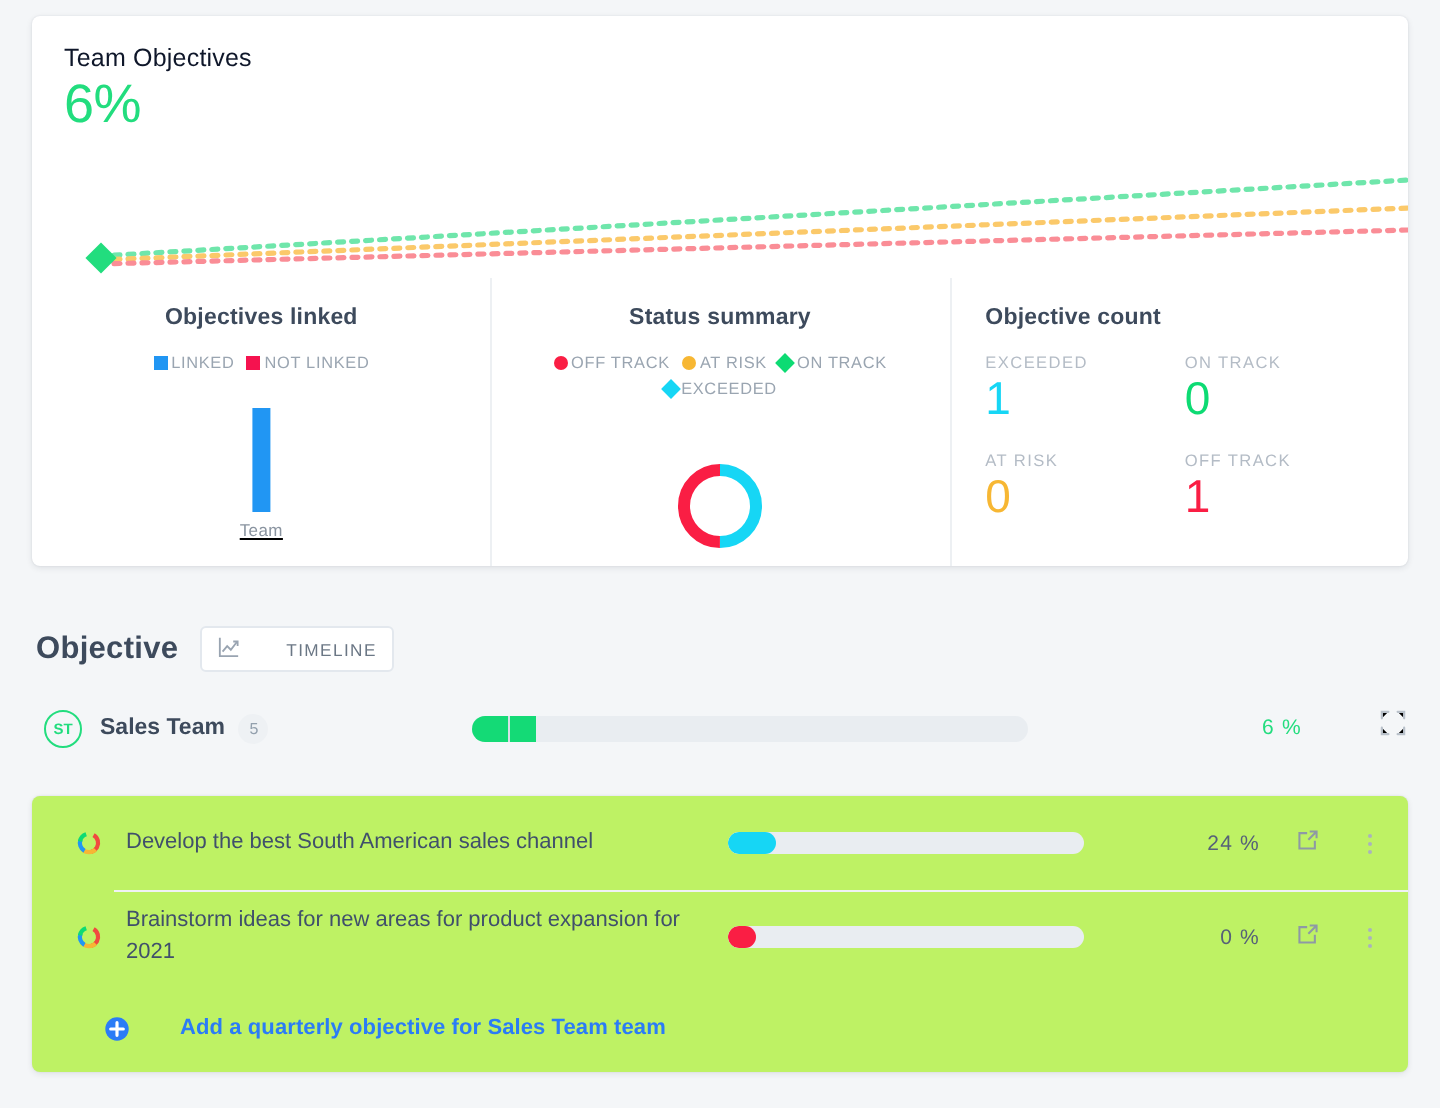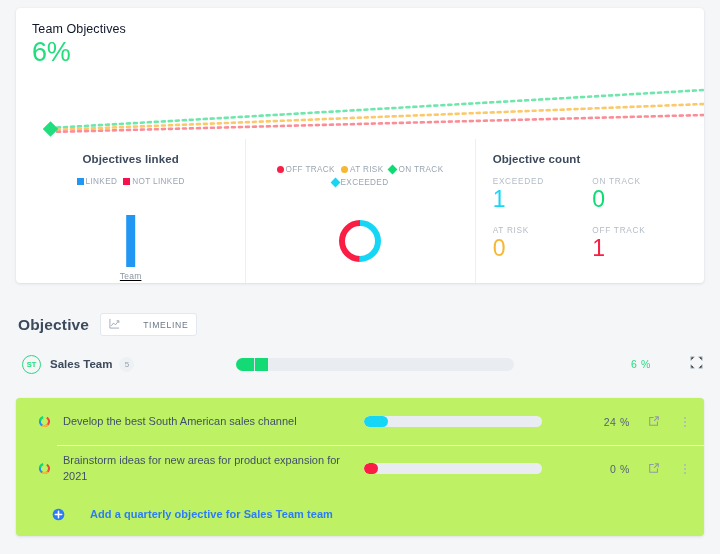--- a/index.html
+++ b/index.html
@@ -34,21 +34,21 @@
   .panel-title.left { text-align: left; padding-left: 6px; }
 
   .legend { margin-top: 11px; text-align: center; font-size: 8.2px; color: #9aa5b1; letter-spacing: .35px; line-height: 1.55; }
   .legend .li { display: inline-block; margin: 0 3px; white-space: nowrap; }
   .sq { display: inline-block; width: 7px; height: 7px; vertical-align: -1px; margin-right: 2px; }
   .dot { display: inline-block; width: 7px; height: 7px; border-radius: 50%; vertical-align: -1px; margin-right: 2px; }
   .dia { display: inline-block; width: 7px; height: 7px; transform: rotate(45deg); vertical-align: -1px; margin-right: 2px; }
 
   
   .bar-area { position: relative; height: 92px; margin-top: 4px; }
-  .bar-col { position: absolute; left: 50%; bottom: 4px; transform: translateX(-50%); text-align: right; text-decoration: underline; }
+  .bar-col { position: absolute; left: 50%; bottom: 15px; transform: translateX(-50%); text-align: right; text-decoration: underline; }
   .bar { width: 9px; background: #2196f3; margin: 0 auto; }
   .bar-label { font-size: 8.5px; color: #8a94a0; margin-top: 4px; letter-spacing: .2px; }
 
   
   .donut-area { position: relative; height: 92px; margin-top: 6px; display: flex; align-items: center; justify-content: center; }
 
   
   .counts { display: grid; grid-template-columns: 1fr 1fr; row-gap: 12px; margin-top: 11px; padding-left: 6px; }
   .count-k { font-size: 8.3px; color: #b4bcc6; letter-spacing: .7px; }
   .count-v { font-size: 23px; font-weight: 300; line-height: 1.12; margin-top: 1px; }
@@ -147,20 +147,21 @@
         </div>
         <div class="bar-area">
           <div class="bar-col">
             <div class="bar" style="height:52px"></div>
             <div class="bar-label">Team</div>
           </div>
         </div>
       </div>
 
       <div class="panel">
+        <div class="panel-title">Status summary</div>
         <div class="legend">
           <span class="li"><span class="dot" style="background:#fa1e44"></span><span>OFF TRACK</span></span><span class="li"><span class="dot" style="background:#f7b733"></span><span>AT RISK</span></span><span class="li"><span class="dia" style="background:#0ddb73"></span><span>ON TRACK</span></span><span class="li"><span class="dia" style="background:#16d6f5"></span><span>EXCEEDED</span></span>
         </div>
         <div class="donut-area">
           <svg width="48" height="48" viewBox="0 0 48 48">
             <circle cx="24" cy="24" r="18" fill="none" stroke="#16d6f5" stroke-width="6" stroke-dasharray="56.5 56.5" transform="rotate(-90 24 24)"></circle>
             <circle cx="24" cy="24" r="18" fill="none" stroke="#fa1e44" stroke-width="6" stroke-dasharray="56.5 56.5" stroke-dashoffset="-56.5" transform="rotate(-90 24 24)"></circle>
           </svg>
         </div>
       </div>

